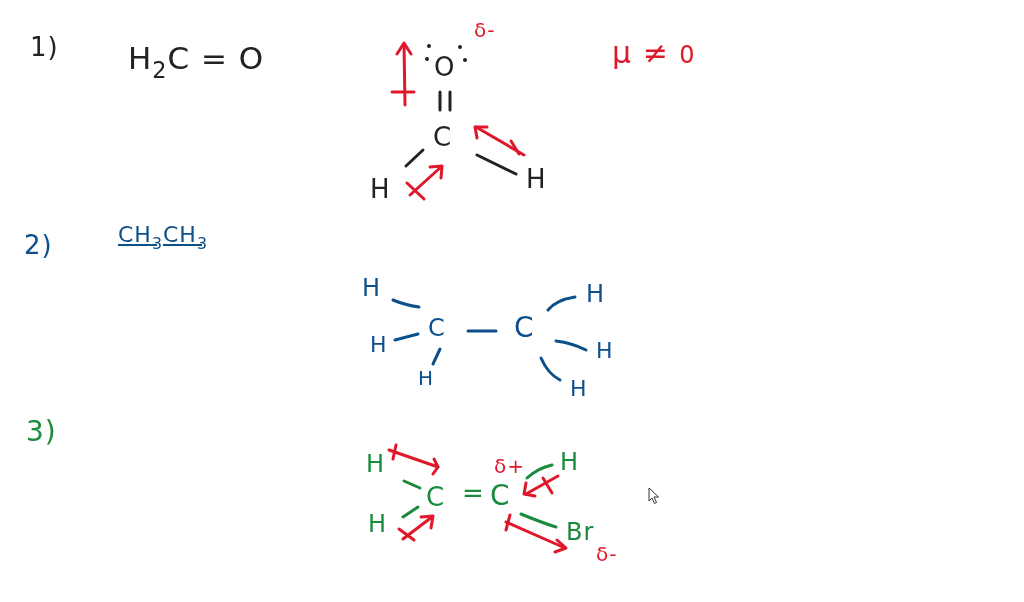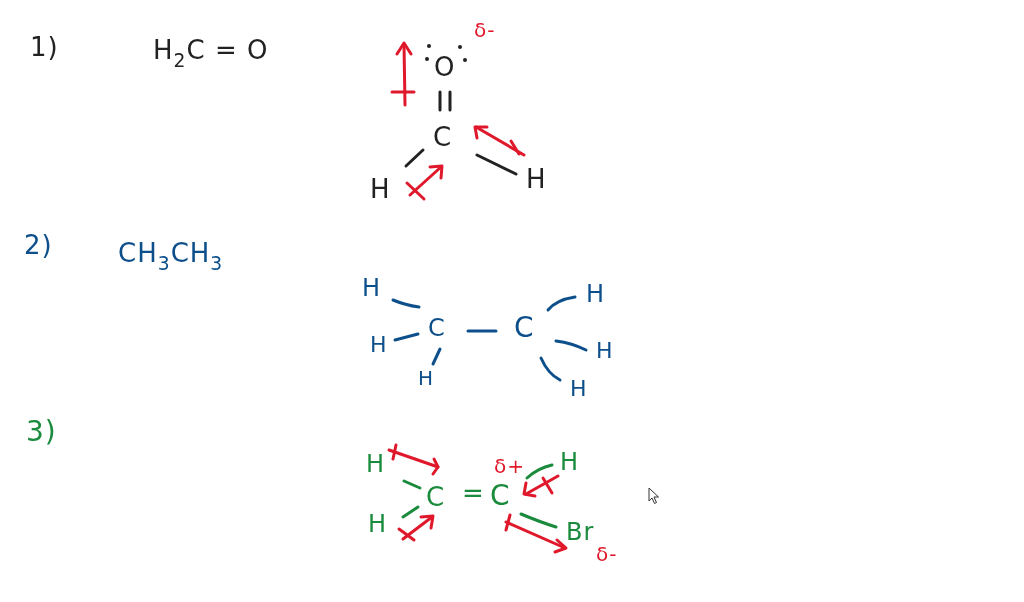--- a/index.html
+++ b/index.html
@@ -54,33 +54,38 @@
       width: 12px;
       height: 18px;
     }
   </style>
 </head>
 <body>
 
 <div class="board">
 
   <div class="txt black" style="left:30px; top:34px; font-size:26px;">1)</div>
-  <div class="txt black" style="left:128px; top:37px; font-size:26px;margin-left:25px;">
+  <div class="txt black" style="left:128px; top:43px; font-size:31px;">
     <span>H</span><span class="sub">2</span><span>C = O</span>
   </div>
 
   <div class="txt black" style="left:434px; top:54px; font-size:26px;">O</div>
   <div class="txt black" style="left:433px; top:124px; font-size:26px;">C</div>
   <div class="txt black" style="left:370px; top:176px; font-size:26px;">H</div>
   <div class="txt black" style="left:526px; top:166px; font-size:26px;">H</div>
   <div class="txt red" style="left:474px; top:20px; font-size:20px;">δ-</div>
 
+  <div class="txt red" style="left:612px; top:38px; font-size:30px;">
+    <span>μ</span>
+    <span>≠</span>
+    <span style="font-size:24px;">0</span>
+  </div>
 
   <div class="txt blue" style="left:24px; top:232px; font-size:26px;">2)</div>
-  <div class="txt blue" style="left:118px; top:240px; font-size:26px;">
+  <div class="txt blue" style="left:118px; top:224px; font-size:22px;text-decoration:underline;">
     <span>CH</span><span class="sub">3</span><span>CH</span><span class="sub">3</span>
   </div>
 
   <div class="txt blue" style="left:428px; top:316px; font-size:24px;">C</div>
   <div class="txt blue" style="left:514px; top:314px; font-size:28px;">C</div>
   <div class="txt blue" style="left:362px; top:276px; font-size:24px;">H</div>
   <div class="txt blue" style="left:370px; top:334px; font-size:22px;">H</div>
   <div class="txt blue" style="left:418px; top:368px; font-size:20px;">H</div>
   <div class="txt blue" style="left:586px; top:282px; font-size:24px;">H</div>
   <div class="txt blue" style="left:596px; top:340px; font-size:22px;">H</div>

